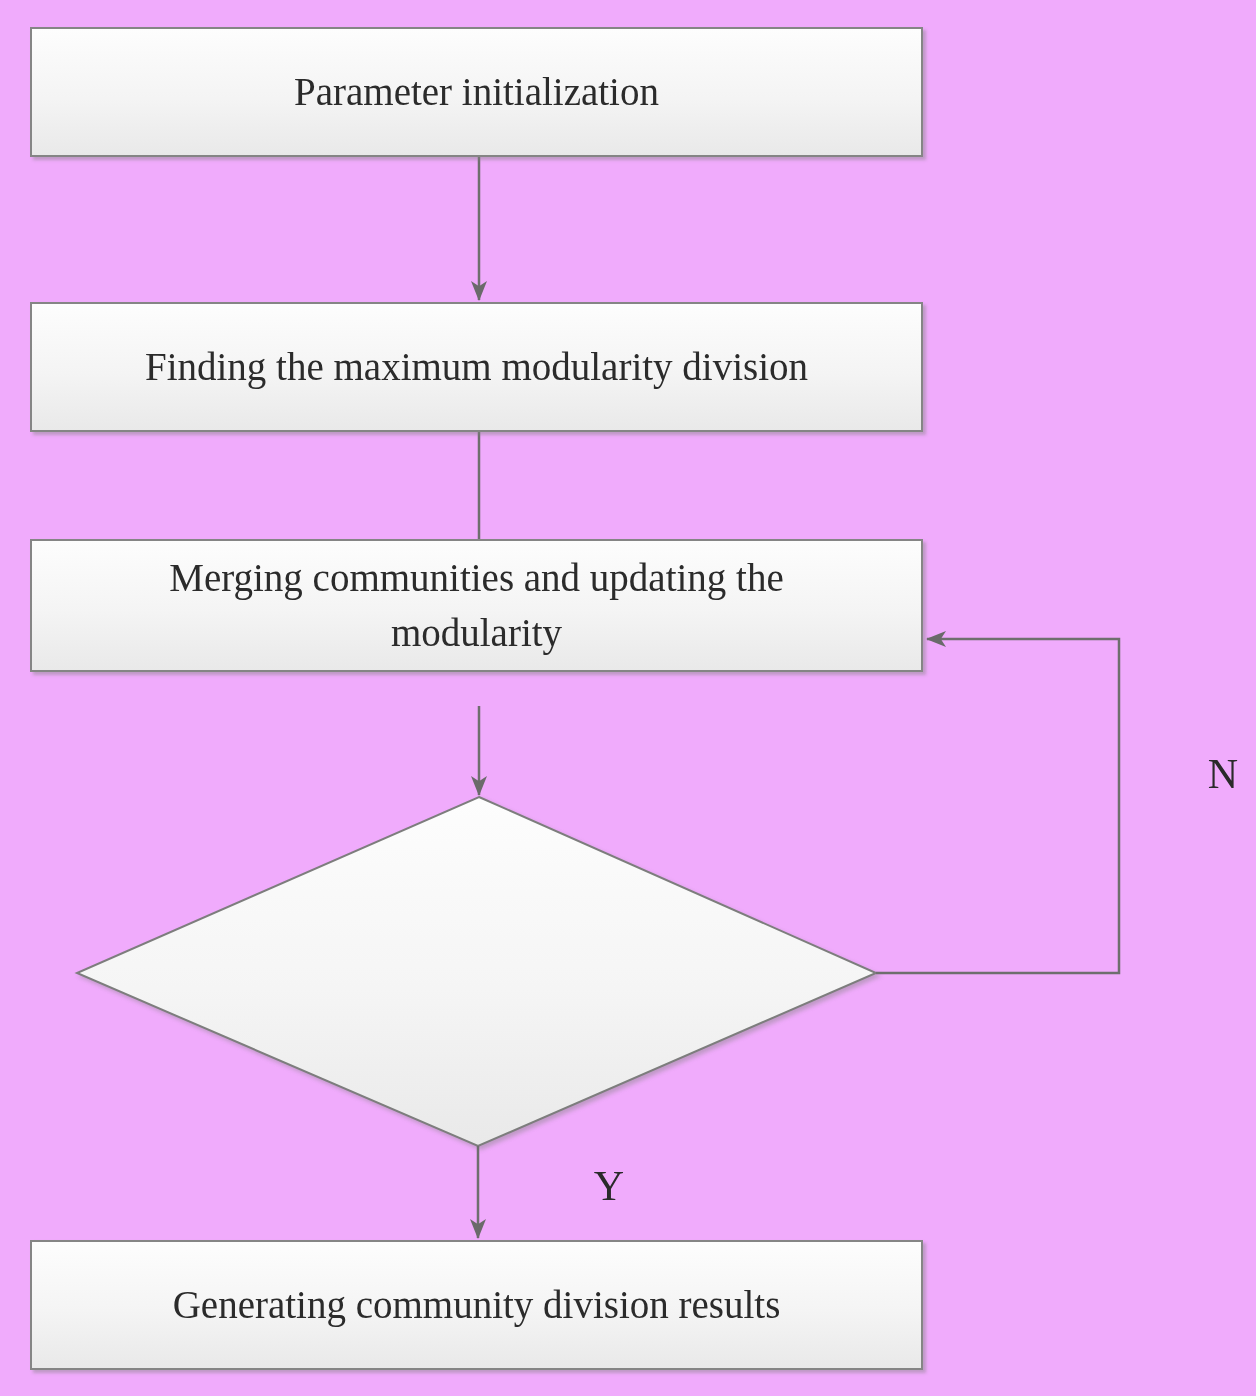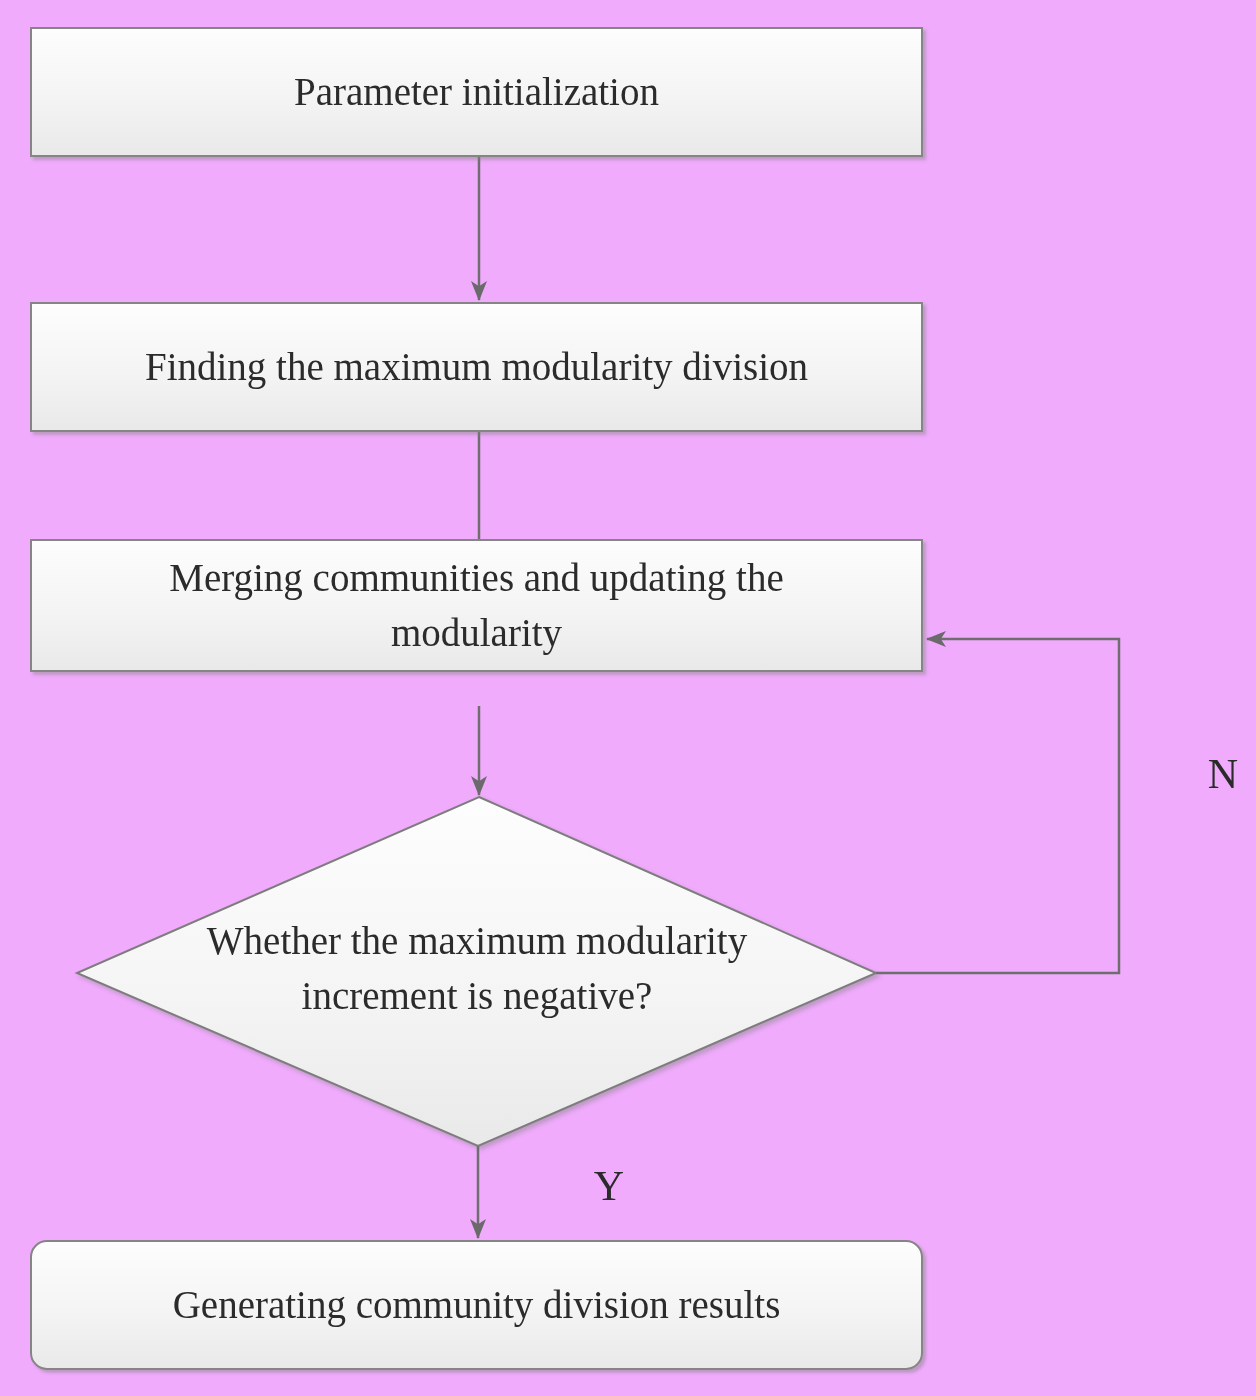--- a/index.html
+++ b/index.html
@@ -34,21 +34,21 @@
     text-align: center;
   }
   .node span {
     font-size: 39px;
     line-height: 1.4;
     color: #2b2b2b;
   }
   .node-1 { left: 30px; top: 27px;  width: 893px; height: 130px; }
   .node-2 { left: 30px; top: 302px; width: 893px; height: 130px; }
   .node-3 { left: 30px; top: 539px; width: 893px; height: 133px; }
-  .node-5 { left: 30px; top: 1240px; width: 893px; height: 130px; border-radius: 17px; }
+  .node-5 { left: 30px; top: 1240px; width: 893px; height: 130px; }
   .node-3 span { max-width: 700px; }
   .diamond-label {
     position: absolute;
     left: 147px;
     top: 913px;
     width: 660px;
     text-align: center;
     font-size: 39px;
     line-height: 1.42;
     color: #2b2b2b;
@@ -98,21 +98,20 @@
   </div>
 
   <div class="node node-2">
     <span>Finding the maximum modularity division</span>
   </div>
 
   <div class="node node-3">
     <span>Merging communities and updating the modularity</span>
   </div>
 
-  <div class="diamond-label">Whether the maximum modularity increment is negative?</div>
 
   <div class="node node-5">
     <span>Generating community division results</span>
   </div>
 
   <div class="edge-label edge-label-y">Y</div>
 
   <div class="edge-label edge-label-n">N</div>
 
 </div>

